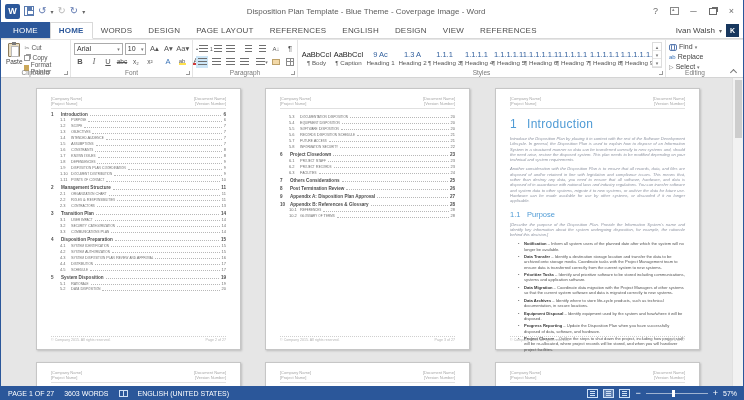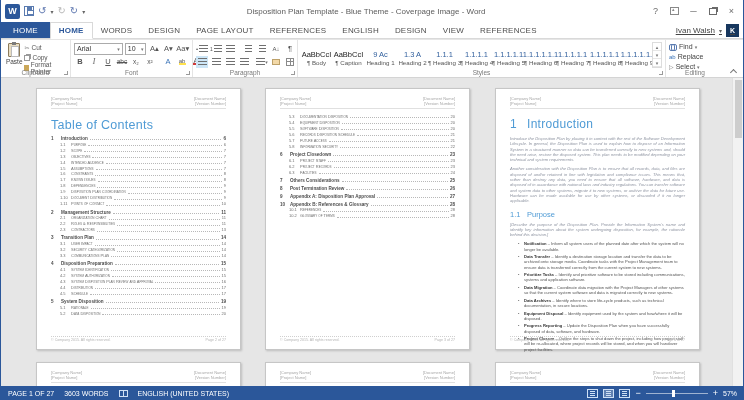--- a/index.html
+++ b/index.html
@@ -23,21 +23,21 @@
   .rbox { width:9px; height:8px; border:1px solid #888; position:relative; }
   .rbox:before { content:"▴"; position:absolute; top:-2px; left:1px; font-size:5px; color:#888; }
   .maxbox { width:8px; height:7px; border:1px solid #6a6a6a; box-shadow:2px -2px 0 -1px #6a6a6a; }
 
   
   .tabrow { position:absolute; top:22px; left:0; right:0; height:17px; background:#fff; display:flex; align-items:stretch; border-bottom:1px solid #d9d9d9; }
   .tabs { display:flex; }
   .tab { padding:0 8px; font-size:8px; letter-spacing:.2px; color:#4e4e4e; display:flex; align-items:center; cursor:default; }
   .tab.file { background:#2b579a; color:#fff; padding:0 12px; }
   .tab.active { color:#2b579a; background:#fff; border:1px solid #d9d9d9; border-bottom:1px solid #fff; margin-bottom:-1px;font-weight:bold; }
-  .account { margin-left:auto; display:flex; align-items:center; gap:4px; padding-right:4px; font-size:8px; color:#444;text-decoration:underline; }
+  .account { margin-left:auto; display:flex; align-items:center; gap:4px; padding-right:4px; font-size:8px; color:#444; }
   .avatar { width:13px; height:13px; background:#17375e; color:#fff; font-size:7px; font-weight:bold; display:flex; align-items:center; justify-content:center; }
 
   
   .ribbon { position:absolute; top:40px; left:0; right:0; height:38px; background:#fff; border-bottom:1px solid #d4d4d4; display:flex; }
   .rgroup { position:relative; border-right:1px solid #e4e4e4; padding:2px 3px 9px 3px; }
   .glabel { position:absolute; bottom:0; left:0; right:0; text-align:center; font-size:6.5px; color:#7a7a7a; line-height:9px; }
   .launcher { position:absolute; bottom:2px; right:2px; width:4px; height:4px; border-right:1px solid #9a9a9a; border-bottom:1px solid #9a9a9a; }
   .rrow { display:flex; align-items:center; gap:2px; height:13px; }
   .rbtn { display:flex; align-items:center; justify-content:center; min-width:12px; height:12px; font-size:7.5px; color:#555; }
   .combo { border:1px solid #ababab; background:#fff; height:12px; display:flex; align-items:center; font-size:7px; color:#333; padding:0 2px; gap:2px; }
@@ -366,21 +366,20 @@
       <div class="phead">
         <div>
             <div>[Company Name]</div>
             <div>[Project Name]</div>
           </div>
         <div class="hr">
             <div>[Document Name]</div>
             <div>[Version Number]</div>
           </div>
       </div>
-      <div class="toc-title">Table of Contents</div>
       <div class="toc" id="toc1">
           <div class="toc-row l1">
             <span class="tn">1</span>
             <span class="tt">Introduction</span>
             <span class="ld"></span>
             <span class="tp">6</span>
           </div>
           <div class="toc-row l2">
             <span class="tn">1.1</span>
             <span class="tt">Purpose</span>

